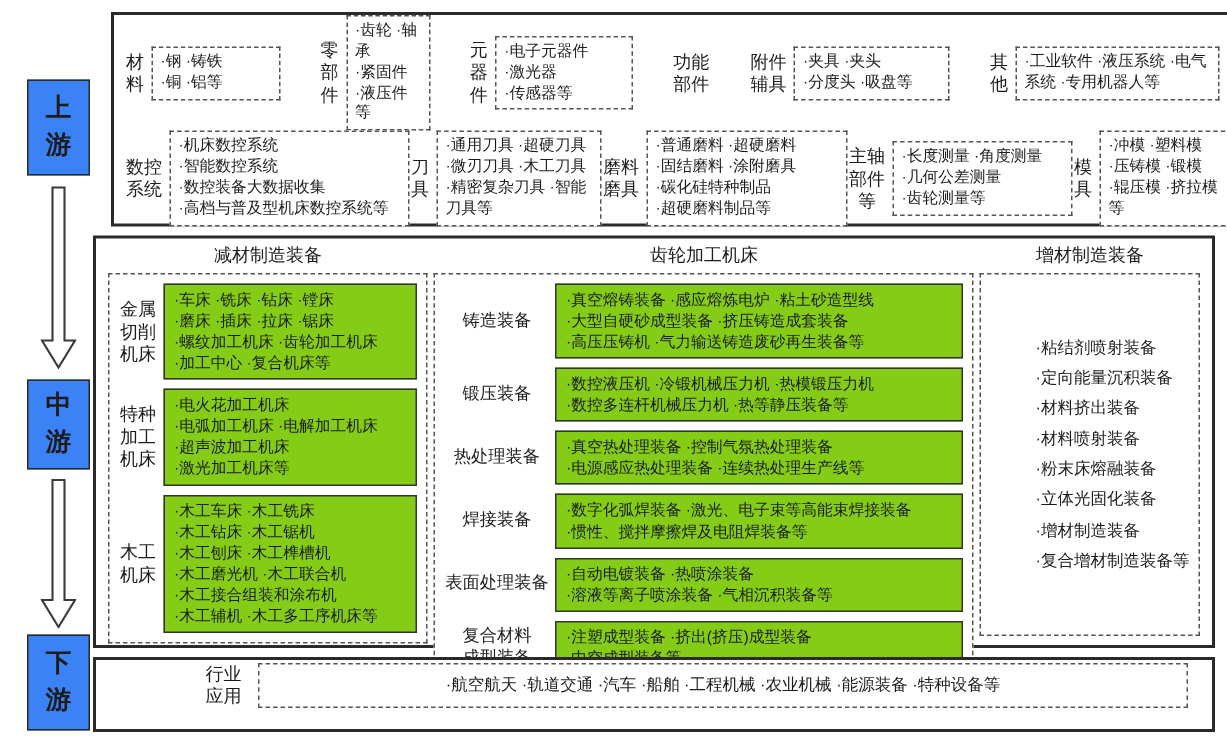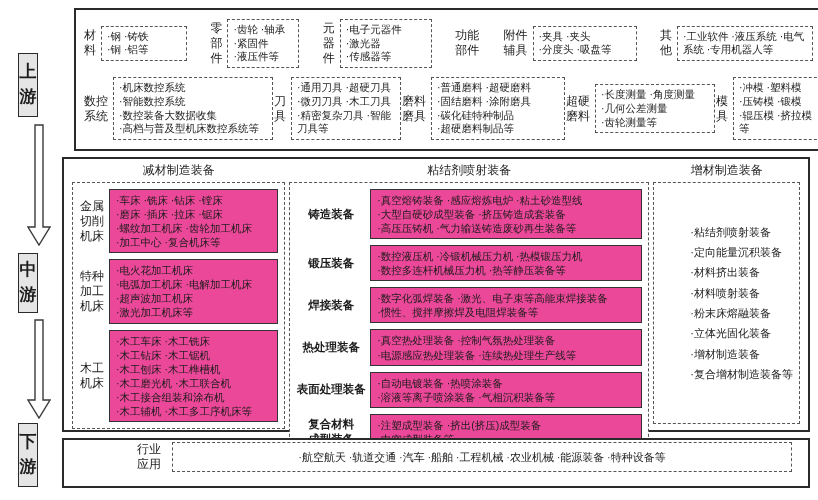--- a/index.html
+++ b/index.html
@@ -1,52 +1,52 @@
 <!DOCTYPE html>
 <html><head>
 <meta charset="utf-8">
 <style>
   html,body{margin:0;padding:0;background:#fff;}
   .canvas{position:relative;width:818px;height:500px;background:#ffffff;
     font-family:"Liberation Sans","DejaVu Sans",sans-serif;color:#1c1c1c;overflow:hidden;}
   .sec{position:absolute;border:2px solid #2a2a2a;background:#fff;box-sizing:border-box;}
   
-  .stage{position:absolute;width:20px;box-sizing:border-box;border:1.5px solid #2a2a2a;
-    display:flex;align-items:center;justify-content:center;background:#e5e5e5;}
+  .stage{position:absolute;width:42px;box-sizing:border-box;border:1.5px solid #2a2a2a;
+    display:flex;align-items:center;justify-content:center;background:#3b82f6;}
   .stage-txt{width:1.15em;font-size:17px;font-weight:bold;line-height:1.45;
     word-break:break-all;text-align:center;}
   .arrow{position:absolute;left:27px;width:24px;}
   
   .grp{display:flex;align-items:center;gap:4px;box-sizing:border-box;}
   .glabel{flex:none;font-size:12px;line-height:1.25;text-align:center;word-break:break-all;}
   .w1{width:14px;} .w2{width:26px;text-align:center;}
   .dbox{border:1px dashed #555;padding:3px 5px;font-size:10.5px;line-height:1.32;
     white-space:pre-line;box-sizing:border-box;background:#fff;}
   .sbox{border:1px solid #333;padding:3px 6px;font-size:10.5px;line-height:1.34;
-    white-space:pre-line;box-sizing:border-box;background:#ec4899;display:flex;
+    white-space:pre-line;box-sizing:border-box;background:#84cc16;display:flex;
     flex-direction:column;justify-content:center;}
   
   .top-inner{display:flex;flex-direction:column;justify-content:space-evenly;height:100%;padding:0 7px;box-sizing:border-box;}
   .toprow{display:flex;justify-content:space-between;align-items:center;}
   
   .mid-inner{display:flex;gap:4px;height:100%;padding:1px 8px 6px;box-sizing:border-box;}
   .col{display:flex;flex-direction:column;box-sizing:border-box;}
   .col-hdr{text-align:center;font-size:12px;padding:2px 0 3px;flex:none;}
   .col-wrap{flex:1;border:1px dashed #555;padding:6px;display:flex;flex-direction:column;
     justify-content:space-evenly;gap:6px;box-sizing:border-box;background:#fff;}
   .mgrp{display:flex;align-items:center;gap:4px;}
   .mlab{flex:none;width:70px;display:flex;justify-content:center;font-size:11.5px;
-    line-height:1.25;text-align:center;font-weight:bold;}
+    line-height:1.25;text-align:center;}
   .mlab span{display:inline-block;word-break:break-all;}
   .mlab .w4{width:52px;}
   .mgrp .sbox{flex:1;}
   .addlist{justify-content:center;gap:6px;padding-left:10px;font-size:11px;line-height:1.3;}
   .additem{white-space:nowrap;margin-left:26px;}
   
-  .bot-inner{display:flex;align-items:center;height:100%;gap:10px;padding:0 16px 12px 72px;box-sizing:border-box;font-family:Liberation Serif, serif;}
+  .bot-inner{display:flex;align-items:center;height:100%;gap:10px;padding:0 16px 12px 72px;box-sizing:border-box;}
   .bot-inner .dbox{flex:1;text-align:center;padding:7px 4px;font-size:11px;}
 </style>
 </head>
 <body>
 
 <div class="canvas">
 
   <div class="stage" style="top:53px;left:18px;height:64px;">
     <div class="stage-txt">上游</div>
   </div>
@@ -66,21 +66,21 @@
   <div class="sec" style="left:74px;top:8px;width:748px;height:143px;">
     <div class="top-inner">
       <div class="toprow">
         <div class="grp">
           <div class="glabel w1">材料</div>
           <div class="dbox" style="width:86px;">·钢 ·铸铁
 ·铜 ·铝等</div>
         </div>
         <div class="grp">
           <div class="glabel w1">零部件</div>
-          <div class="dbox" style="width:72px;">·齿轮 ·轴承
+          <div class="dbox" style="width:56px;">·齿轮 ·轴承
 ·紧固件
 ·液压件等</div>
         </div>
         <div class="grp">
           <div class="glabel w1">元器件</div>
           <div class="dbox" style="width:92px;">·电子元器件
 ·激光器
 ·传感器等</div>
         </div>
         <div class="grp">
@@ -111,21 +111,21 @@
 ·精密复杂刀具 ·智能刀具等</div>
         </div>
         <div class="grp">
           <div class="glabel w2">磨料磨具</div>
           <div class="dbox" style="width:134px;">·普通磨料 ·超硬磨料
 ·固结磨料 ·涂附磨具
 ·碳化硅特种制品
 ·超硬磨料制品等</div>
         </div>
         <div class="grp">
-          <div class="glabel w2">超硬磨料</div>
+          <div class="glabel w2">主轴部件等</div>
           <div class="dbox" style="width:120px;">·长度测量 ·角度测量
 ·几何公差测量
 ·齿轮测量等</div>
         </div>
         <div class="grp">
           <div class="glabel w1">模具</div>
           <div class="dbox" style="width:94px;">·冲模 ·塑料模
 ·压铸模 ·锻模
 ·辊压模 ·挤拉模等</div>
         </div>
@@ -159,50 +159,50 @@
 ·木工钻床 ·木工锯机
 ·木工刨床 ·木工榫槽机
 ·木工磨光机 ·木工联合机
 ·木工接合组装和涂布机
 ·木工辅机 ·木工多工序机床等</div>
           </div>
         </div>
       </div>
 
       <div class="col" style="width:368px;">
-        <div class="col-hdr">粘结剂喷射装备</div>
+        <div class="col-hdr">齿轮加工机床</div>
         <div class="col-wrap">
           <div class="mgrp">
             <div class="mlab">
                 <span>铸造装备</span>
               </div>
             <div class="sbox">·真空熔铸装备 ·感应熔炼电炉 ·粘土砂造型线
 ·大型自硬砂成型装备 ·挤压铸造成套装备
 ·高压压铸机 ·气力输送铸造废砂再生装备等</div>
           </div>
           <div class="mgrp">
             <div class="mlab">
                 <span>锻压装备</span>
               </div>
             <div class="sbox">·数控液压机 ·冷锻机械压力机 ·热模锻压力机
 ·数控多连杆机械压力机 ·热等静压装备等</div>
           </div>
           <div class="mgrp">
             <div class="mlab">
+                <span>热处理装备</span>
+              </div>
+            <div class="sbox">·真空热处理装备 ·控制气氛热处理装备
+·电源感应热处理装备 ·连续热处理生产线等</div>
+          </div>
+          <div class="mgrp">
+            <div class="mlab">
                 <span>焊接装备</span>
               </div>
             <div class="sbox">·数字化弧焊装备 ·激光、电子束等高能束焊接装备
 ·惯性、搅拌摩擦焊及电阻焊装备等</div>
-          </div>
-          <div class="mgrp">
-            <div class="mlab">
-                <span>热处理装备</span>
-              </div>
-            <div class="sbox">·真空热处理装备 ·控制气氛热处理装备
-·电源感应热处理装备 ·连续热处理生产线等</div>
           </div>
           <div class="mgrp">
             <div class="mlab">
                 <span>表面处理装备</span>
               </div>
             <div class="sbox">·自动电镀装备 ·热喷涂装备
 ·溶液等离子喷涂装备 ·气相沉积装备等</div>
           </div>
           <div class="mgrp">
             <div class="mlab">

